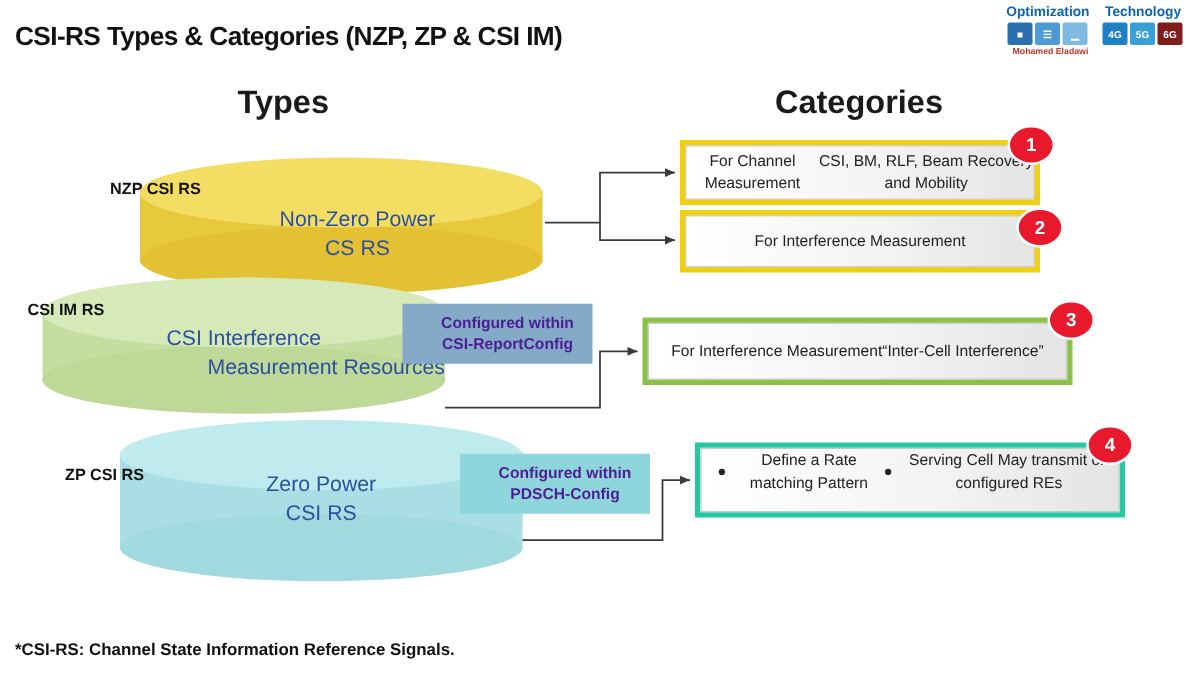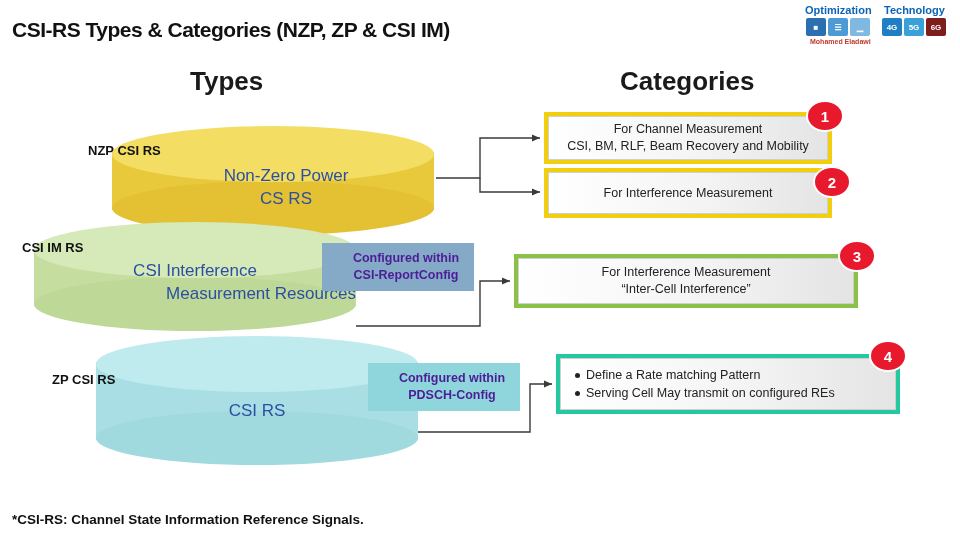--- a/index.html
+++ b/index.html
@@ -72,21 +72,21 @@
     line-height:17px;padding-top:7px;box-sizing:border-box;padding-left:16px;
   }
   #cfg-report{left:322px;top:243px;width:152px;height:48px;background:#84aac8;}
   #cfg-pdsch{left:368px;top:363px;width:152px;height:48px;background:#8fd6dc;}
 
   
   .cat-box{position:absolute;box-sizing:border-box;}
   .cat-inner{position:absolute;inset:0;box-sizing:border-box;
     background:linear-gradient(to right,#ffffff 0%,#f4f4f4 55%,#e4e4e4 100%);
     border:1px solid #cfcfcf;
-    display:flex;flex-direction:column;align-items:center;justify-content:center;
+    display:flex;flex-direction:row;align-items:center;justify-content:center;
     font-size:12.5px;color:#222;line-height:17px;text-align:center;}
   .cat-shadow{position:absolute;}
 
   #cat1{left:548px;top:116px;width:280px;height:44px;}
   #cat1-border{left:544px;top:112px;width:288px;height:52px;background:#f2cf0c;}
   #cat2{left:548px;top:172px;width:280px;height:42px;}
   #cat2-border{left:544px;top:168px;width:288px;height:50px;background:#f2cf0c;}
   #cat3{left:518px;top:258px;width:336px;height:46px;}
   #cat3-border{left:514px;top:254px;width:344px;height:54px;background:#8ac249;}
   #cat4{left:560px;top:358px;width:336px;height:52px;}
@@ -165,20 +165,21 @@
   <div class="bottom"></div>
   <div class="top"></div>
   <div class="cyl-text" style="top:37px;">CSI Interference</div>
   <div class="cyl-text" style="top:60px;text-align:right;">Measurement Resources</div>
 </div>
 
 <div class="cyl" id="cyl-zp">
   <div class="body"></div>
   <div class="bottom"></div>
   <div class="top"></div>
+  <div class="cyl-text" style="top:40px;">Zero Power</div>
   <div class="cyl-text" style="top:63px;">CSI RS</div>
 </div>
 
 <div class="abs side-label" id="lbl-nzp">NZP CSI RS</div>
 <div class="abs side-label" id="lbl-im">CSI IM RS</div>
 <div class="abs side-label" id="lbl-zp">ZP CSI RS</div>
 
 <div class="cfg" id="cfg-report">
   <div>Configured within</div>
   <div>CSI-ReportConfig</div>

